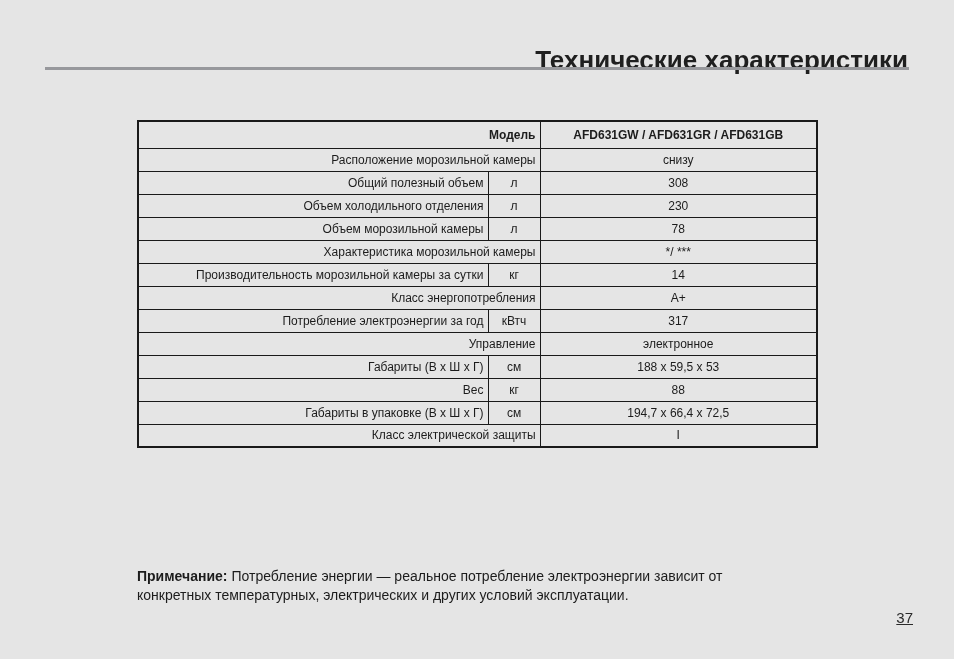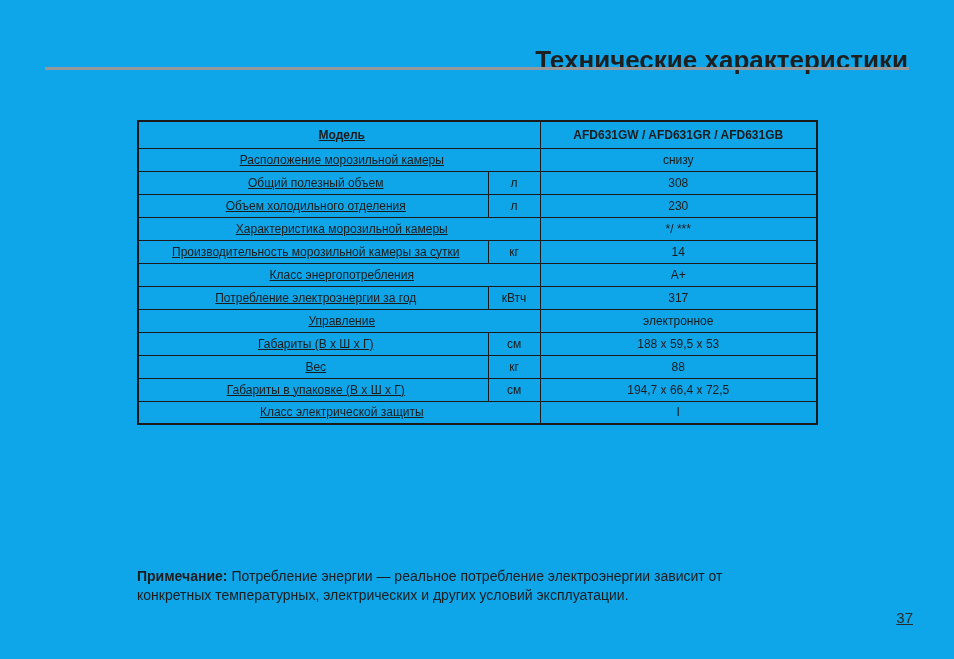--- a/index.html
+++ b/index.html
@@ -5,21 +5,21 @@
   html, body {
     margin: 0;
     padding: 0;
     background: #ffffff;
     font-family: "Liberation Sans", "DejaVu Sans", sans-serif;
   }
   .page {
     position: relative;
     width: 954px;
     height: 659px;
-    background: #0ea5e9;
+    background: #e5e5e5;
     overflow: hidden;
   }
   .page-title {
     position: absolute;
     top: 28px;
     right: 46px;
     font-size: 26px;
     font-weight: bold;
     color: #1f1f1f;
     letter-spacing: 0;
@@ -47,21 +47,21 @@
   table.spec-table td {
     border: 1px solid #1a1a1a;
     font-size: 12px;
     color: #1c1c1c;
     padding: 0;
     overflow: hidden;
     white-space: nowrap;
   }
   table.spec-table tr { height: 23px; }
   table.spec-table tr.header-row { height: 27px; }
-  .label-cell { text-align: center; padding-left: 9px !important; padding-right: 4px !important; text-decoration: underline; }
+  .label-cell { text-align: right; padding-left: 9px !important; padding-right: 4px !important; }
   .unit-cell { text-align: center; }
   .value-cell { text-align: center; }
   .header-row .label-cell, .header-row .value-cell { font-weight: bold; }
   .note {
     position: absolute;
     left: 137px;
     top: 553px;
     width: 650px;
     font-size: 14px;
     line-height: 1.38;
@@ -104,20 +104,25 @@
     </tr>
           <tr>
       <td class="label-cell">Общий полезный объем</td>
       <td class="unit-cell">л</td>
       <td class="value-cell">308</td>
     </tr>
           <tr>
       <td class="label-cell">Объем холодильного отделения</td>
       <td class="unit-cell">л</td>
       <td class="value-cell">230</td>
+    </tr>
+          <tr>
+      <td class="label-cell">Объем морозильной камеры</td>
+      <td class="unit-cell">л</td>
+      <td class="value-cell">78</td>
     </tr>
           <tr>
       <td class="label-cell" colspan="2">Характеристика морозильной камеры</td>
 
       <td class="value-cell">*/ ***</td>
     </tr>
           <tr>
       <td class="label-cell">Производительность морозильной камеры за сутки</td>
       <td class="unit-cell">кг</td>
       <td class="value-cell">14</td>

